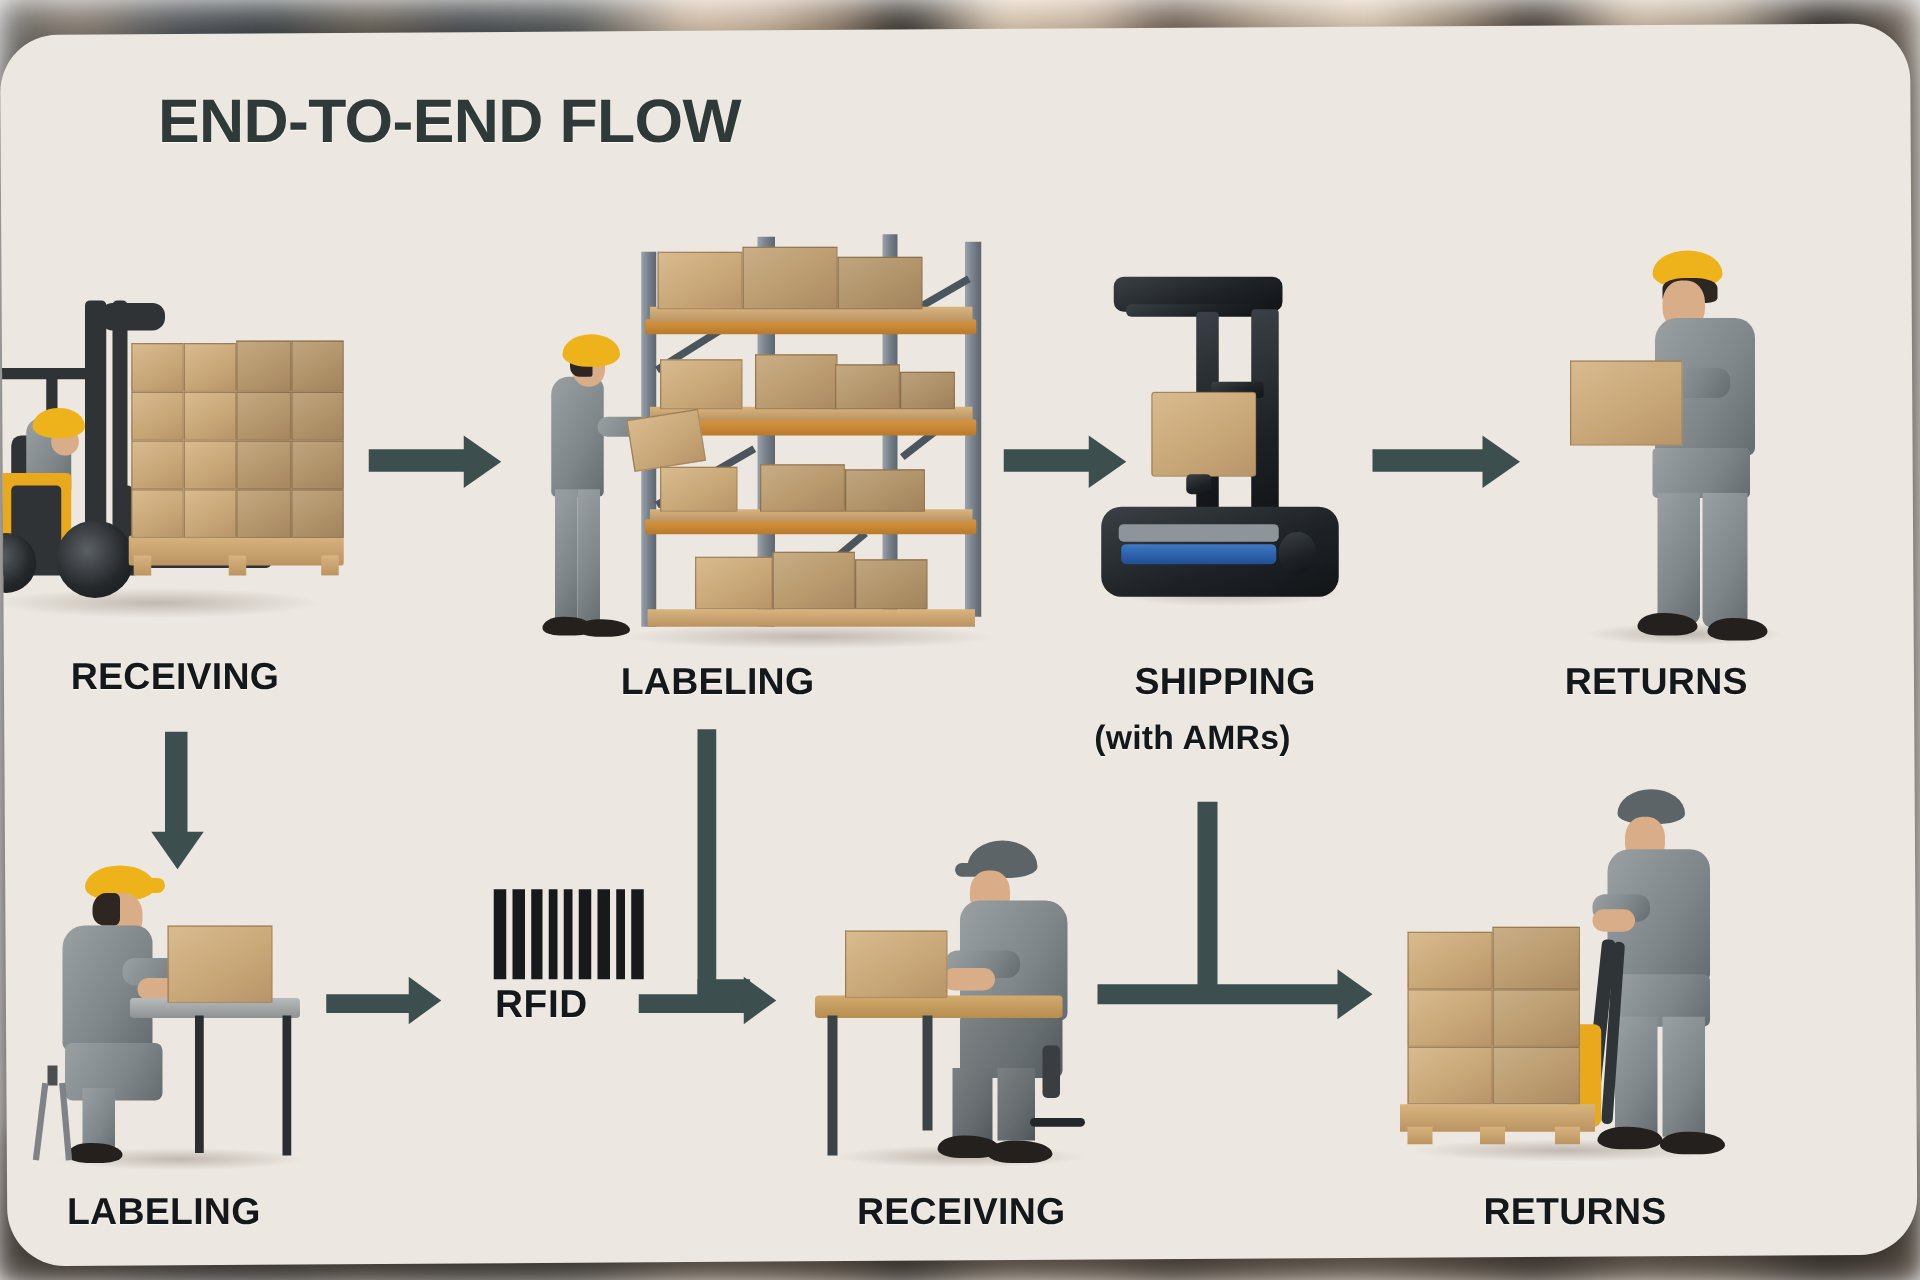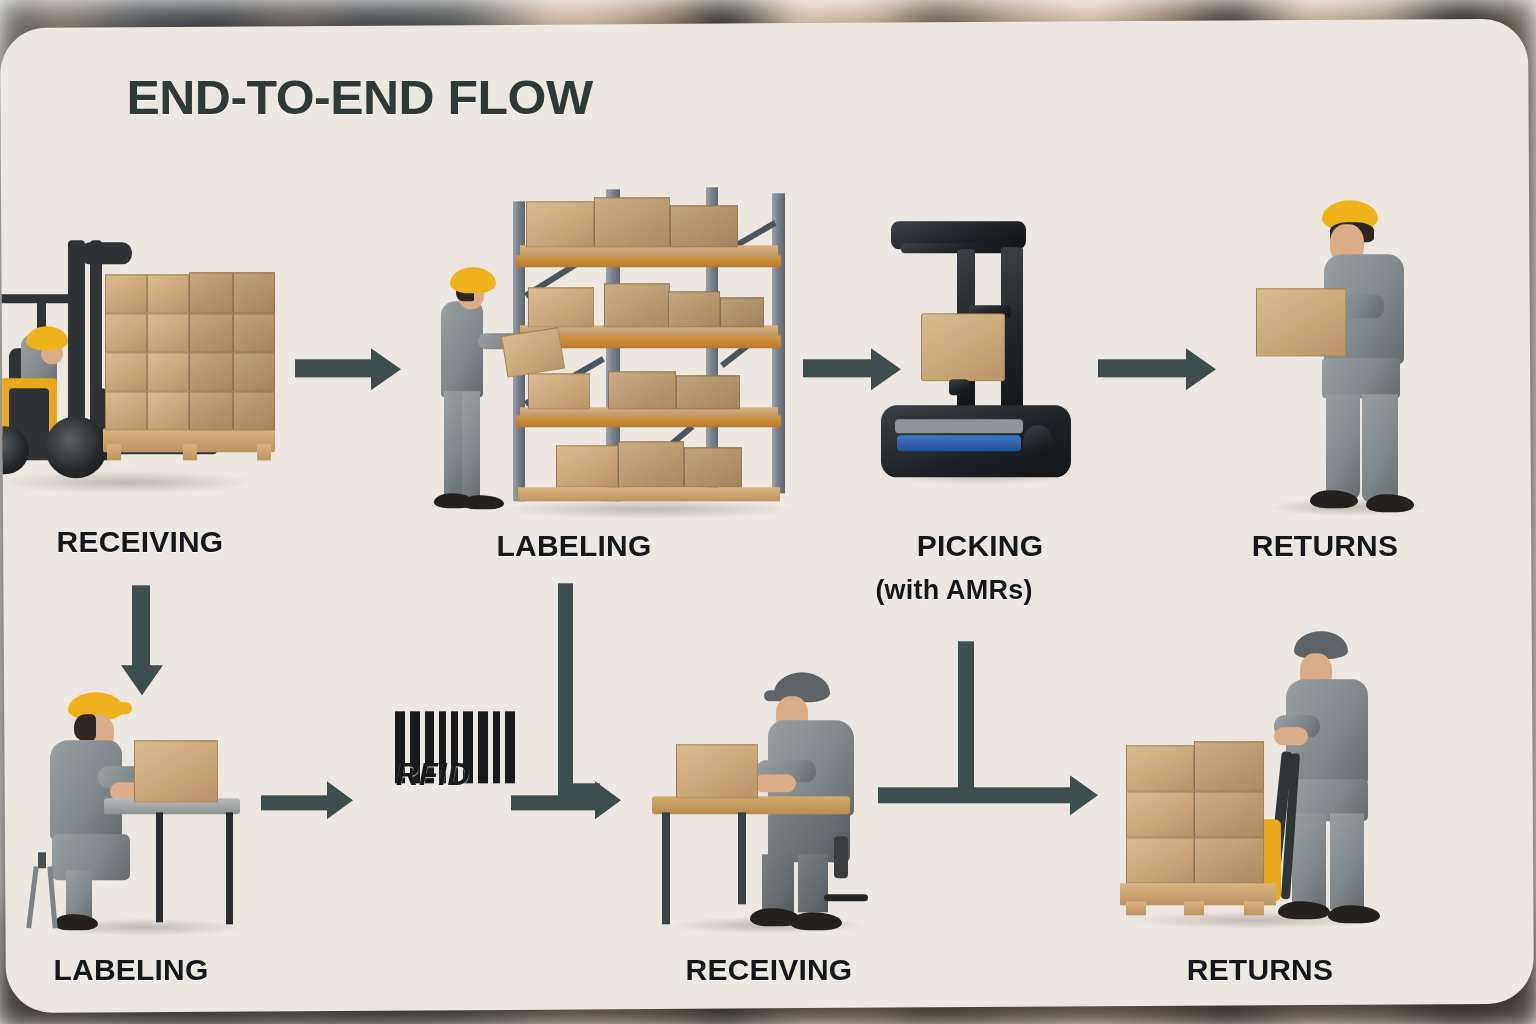--- a/index.html
+++ b/index.html
@@ -236,21 +236,21 @@
     <div class="r-dark" style="left:96px; top:92px; width:42px; height:13px; border-radius:3px;"></div>
 
     <div class="box" style="left:48px; top:100px; width:84px; height:68px; border-radius:3px;"></div>
     <div class="r-dark" style="left:76px; top:166px; width:20px; height:16px; border-radius:4px;"></div>
 
     <div class="r-dark" style="left:8px; top:192px; width:190px; height:72px; border-radius:16px;"></div>
     <div class="r-blue" style="left:24px; top:222px; width:124px; height:16px;"></div>
     <div class="r-dark" style="left:22px; top:206px; width:128px; height:14px; border-radius:4px; background:#8d949a;"></div>
     <div class="r-dark" style="left:150px; top:212px; width:30px; height:34px; border-radius:50%;"></div>
   </div>
-  <div class="caption" style="left:977px; top:506px;">PICKING</div>
+  <div class="caption" style="left:977px; top:506px;">SHIPPING</div>
   <div class="caption sub" style="left:951px; top:552px;">(with AMRs)</div>
 
   <div class="scene" style="left:1235px; top:175px; width:225px; height:320px;">
     <div class="shadow-ell" style="left:30px; top:300px; width:160px; height:18px;"></div>
     <div class="hardhat" style="left:84px; top:2px; width:56px; height:30px;"></div>
     <div class="p-hair" style="left:92px; top:24px; width:44px; height:20px; border-radius:40% 40% 20% 20%;"></div>
     <div class="p-skin" style="left:92px; top:26px; width:34px; height:40px; border-radius:44%;"></div>
     <div class="p-suit" style="left:86px; top:56px; width:80px; height:110px; border-radius:18px 16px 6px 6px;"></div>
     <div class="p-suit" style="left:82px; top:96px; width:64px; height:24px; border-radius:10px;"></div>
     <div class="p-suit" style="left:84px; top:160px; width:78px; height:40px; border-radius:4px;"></div>
@@ -292,21 +292,21 @@
         <span style="width: 10px; height: 72px;"></span>
         <span style="width: 10px; height: 72px;"></span>
         <span style="width: 9px; height: 72px;"></span>
         <span style="width: 7px; height: 72px;"></span>
         <span style="width: 7px; height: 72px;"></span>
         <span style="width: 10px; height: 72px;"></span>
         <span style="width: 10px; height: 72px;"></span>
         <span style="width: 7px; height: 72px;"></span>
         <span style="width: 10px; height: 72px;"></span>
       </div>
-  <div class="rfid-label" style="left:393px; top:734px;font-style:italic;">RFID</div>
+  <div class="rfid-label" style="left:393px; top:762px;">RFID</div>
 
   <div class="scene" style="left:645px; top:635px; width:250px; height:280px;">
     <div class="shadow-ell" style="left:20px; top:258px; width:200px; height:18px;"></div>
     <div class="cap" style="left:126px; top:14px; width:56px; height:30px;"></div>
     <div class="cap" style="left:116px; top:32px; width:34px; height:11px; border-radius:8px 2px 2px 8px;"></div>
     <div class="p-skin" style="left:128px; top:38px; width:32px; height:38px; border-radius:44%;"></div>
     <div class="p-suit" style="left:120px; top:62px; width:86px; height:96px; border-radius:16px 18px 6px 6px;"></div>
     <div class="p-suit" style="left:108px; top:102px; width:60px; height:22px; border-radius:10px;"></div>
     <div class="p-skin" style="left:106px; top:116px; width:42px; height:18px; border-radius:9px;"></div>
     <div class="p-suit" style="left:120px; top:152px; width:82px; height:52px; border-radius:6px; filter:brightness(.82);"></div>

